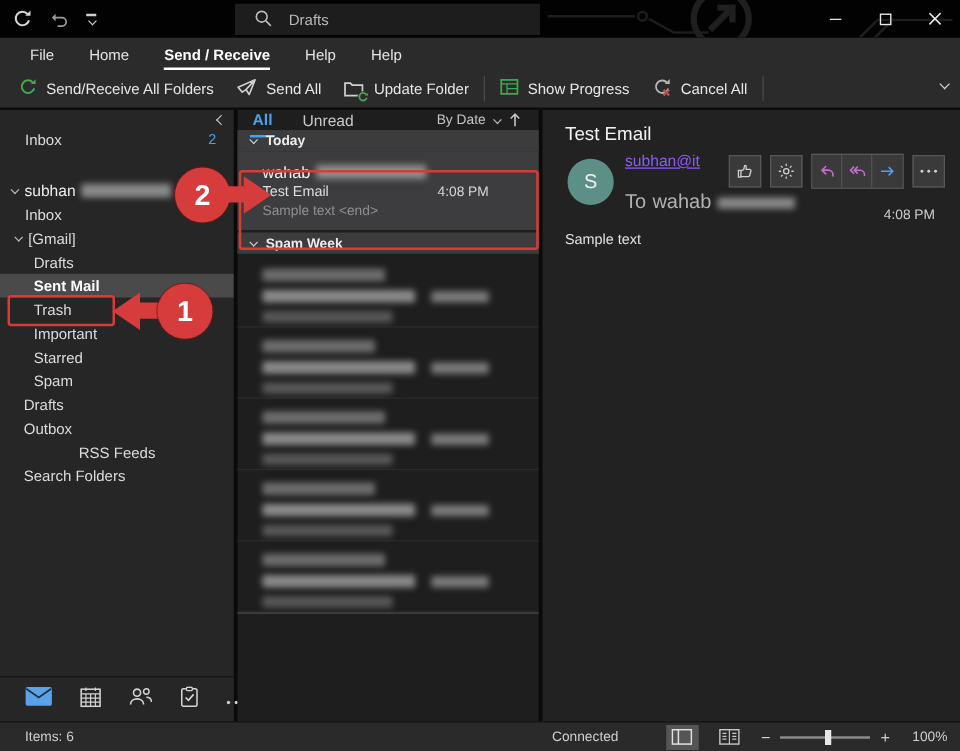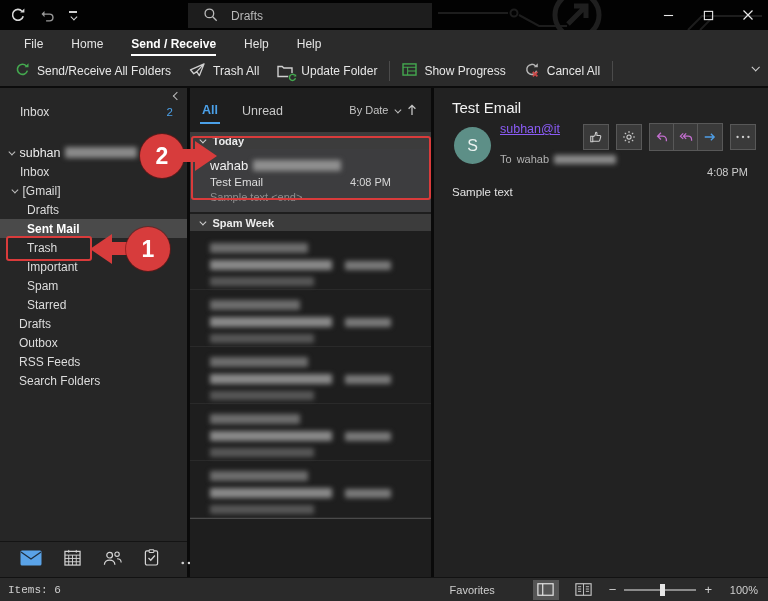--- a/index.html
+++ b/index.html
@@ -58,21 +58,21 @@
   .sect-gap { height:22px; }
   .blur { display:inline-block; background:#7a7a7a; filter:blur(2.5px); border-radius:1px; }
   .acct-blur { width:72px; height:11px; margin-left:4px; background:#8a8a8a; }
 
   
   .bottomnav { position:absolute; left:0; bottom:0; width:187px; height:36px; background:#262626;
     border-top:1px solid #141414; display:flex; align-items:center; padding-left:20px; gap:22px; }
 
   
   .listpane { position:absolute; left:190px; top:0; width:241px; height:489px; background:#1e1e1e; }
-  .list-tabs { height:44px; display:flex; align-items:center; padding:0 10px; font-size:12.5px; color:#c8c8c8; }
+  .list-tabs { height:16px; display:flex; align-items:center; padding:0 10px; font-size:12.5px; color:#c8c8c8; }
   .tab { margin-right:20px; padding:7px 2px 5px; }
   .tab.active { color:#4ba0e8; font-weight:bold; border-bottom:2px solid #4ba0e8; }
   .sort { margin-left:auto; display:flex; align-items:center; gap:6px; font-size:11px; color:#c4c4c4; }
   .sort .chev { color:#bdbdbd; }
   .sort-up { margin:0 4px 0 8px; display:flex; }
   .group-header { height:17px; background:#3c3c3c; display:flex; align-items:center; gap:8px;
     padding-left:10px; font-size:11px; font-weight:bold; color:#ececec; }
   .group-header .chev { color:#d0d0d0; }
   .memail { height:63px; background:#3d3d3f; padding:9px 0 0 20px; }
   .memail .line1 { display:flex; align-items:center; }
@@ -93,35 +93,35 @@
   .mitem:nth-of-type(2) .r2 .s { width:132px; }
   .mitem:nth-of-type(4) .r3 { width:94px; }
   .end-line { height:1px; background:#4a4a4a; margin-top:0; }
 
   
   .readpane { position:absolute; left:434px; top:0; width:334px; height:489px; background:#222; }
   .rp-subject { position:absolute; left:18px; top:11px; font-size:15px; color:#f2f2f2; }
   .avatar { position:absolute; left:20px; top:39px; width:37px; height:37px; border-radius:50%;
     background:#5d8f87; color:#eaf2f0; font-size:16px; display:flex; align-items:center; justify-content:center; }
   .rp-sender { position:absolute; left:66px; top:34px; font-size:12.5px; color:#8b5cf6;text-decoration:underline; }
-  .rp-to { position:absolute; left:66px; top:65px; font-size:11px; color:#b2b2b2; display:flex; align-items:center; gap:5px; }
+  .rp-to { position:absolute; left:66px; top:65px; font-size:16px; color:#b2b2b2; display:flex; align-items:center; gap:5px; }
   .rp-to .to-blur { width:62px; height:9px; background:#8a8a8a; }
   .rp-actions { position:absolute; right:12px; top:35px; display:flex; align-items:center; gap:7px; }
   .act-btn { width:26px; height:26px; background:#3a3a3a; border:1px solid #585858; display:flex;
     align-items:center; justify-content:center; }
   .act-group { display:flex; border:1px solid #585858; background:#3a3a3a; }
   .act-group .act-btn { border:none; border-right:1px solid #585858; width:24px; }
   .act-group .act-btn:last-child { border-right:none; }
   .rp-time { position:absolute; right:20px; top:78px; font-size:11px; color:#cccccc; }
   .rp-body { position:absolute; left:18px; top:98px; font-size:11.5px; color:#e2e2e2; }
 
   
   .statusbar { position:absolute; left:0; bottom:0; width:768px; height:24px; background:#2a2a2a;
     border-top:1px solid #121212; display:flex; align-items:center; font-size:11px; color:#cfcfcf; }
-  .sb-left { padding-left:8px;font-family:Liberation Mono, monospace; }
+  .sb-left { padding-left:20px; }
   .sb-right { margin-left:auto; display:flex; align-items:center; gap:12px; padding-right:10px; }
   .sb-connected { margin-right:26px; }
   .view-btn { width:26px; height:20px; display:flex; align-items:center; justify-content:center; }
   .view-btn.active { background:#555; }
   .zoomctrl { display:flex; align-items:center; gap:8px; }
   .z-track { position:relative; width:72px; height:2px; background:#8a8a8a; }
   .z-thumb { position:absolute; left:36px; top:-5px; width:5px; height:12px; background:#e6e6e6; }
   .z-sign { font-size:13px; color:#cfcfcf; }
   .sb-zoom { width:34px; text-align:right; }
 
@@ -218,21 +218,21 @@
           </svg>
       </span>
       <span>Send/Receive All Folders</span>
     </div>
     <div class="rb-btn">
       <span>
         <svg width="17" height="15" viewBox="0 0 18 16">
             <path d="M1.5 8.3 16 2 11 14.5l-2.8-4.2-3.2 2.2z M8.2 10.3 16 2" fill="none" stroke="#cfcfcf" stroke-width="1.4" stroke-linejoin="round"></path>
           </svg>
       </span>
-      <span>Trash All</span>
+      <span>Send All</span>
     </div>
     <div class="rb-btn">
       <span class="ic-foldersync">
         <svg class="fsvg" width="16" height="14" viewBox="0 0 16 14">
             <path d="M1 2.5h4.2L6.8 4H15v8.5H1z" fill="none" stroke="#cfcfcf" stroke-width="1.4"></path>
           </svg>
         <svg class="ssvg" width="9" height="9" viewBox="0 0 16 16">
             <path d="M13.2 9.2A5.4 5.4 0 1 1 12 4.2" fill="none" stroke="#44a94f" stroke-width="2.6"></path>
             <path d="M15 1v5h-5z" fill="#44a94f"></path>
           </svg>
@@ -293,32 +293,32 @@
         <div class="srow lvl3 selected">
             <span>Sent Mail</span>
           </div>
         <div class="srow lvl3">
             <span>Trash</span>
           </div>
         <div class="srow lvl3">
             <span>Important</span>
           </div>
         <div class="srow lvl3">
+            <span>Starred</span>
+          </div>
+        <div class="srow lvl3">
             <span>Spam</span>
-          </div>
-        <div class="srow lvl3">
-            <span>Starred</span>
           </div>
         <div class="srow" style="padding-left:19px;">
             <span>Drafts</span>
           </div>
         <div class="srow" style="padding-left:19px;">
             <span>Outbox</span>
           </div>
-        <div class="srow" style="padding-left:19px;">
+        <div class="srow" style="padding-left:19px;margin-left:44px;">
             <span>RSS Feeds</span>
           </div>
         <div class="srow" style="padding-left:19px;">
             <span>Search Folders</span>
           </div>
       </div>
 
       <div class="bottomnav">
         <span>
           <svg width="22" height="16" viewBox="0 0 22 16">
@@ -482,21 +482,21 @@
         </div>
       </div>
       <div class="rp-time">4:08 PM</div>
       <div class="rp-body">Sample text</div>
     </div>
   </div>
 
   <div class="statusbar">
     <span class="sb-left">Items: 6</span>
     <div class="sb-right">
-      <span class="sb-connected">Favorites</span>
+      <span class="sb-connected">Connected</span>
       <div class="view-btn active">
         <svg width="17" height="13" viewBox="0 0 18 14">
             <rect x="0.8" y="0.8" width="16.4" height="12.4" fill="none" stroke="#e2e2e2" stroke-width="1.3"></rect>
             <path d="M6 0.8V13.2" stroke="#e2e2e2" stroke-width="1.3"></path>
           </svg>
       </div>
       <div class="view-btn">
         <svg width="17" height="13" viewBox="0 0 18 14">
             <rect x="0.8" y="0.8" width="16.4" height="12.4" fill="none" stroke="#c8c8c8" stroke-width="1.2"></rect>
             <path d="M9 0.8V13.2M3 4h3.5M3 6.5h3.5M3 9h3.5M11.5 4H15M11.5 6.5H15M11.5 9H15" stroke="#c8c8c8" stroke-width="1" fill="none"></path>

